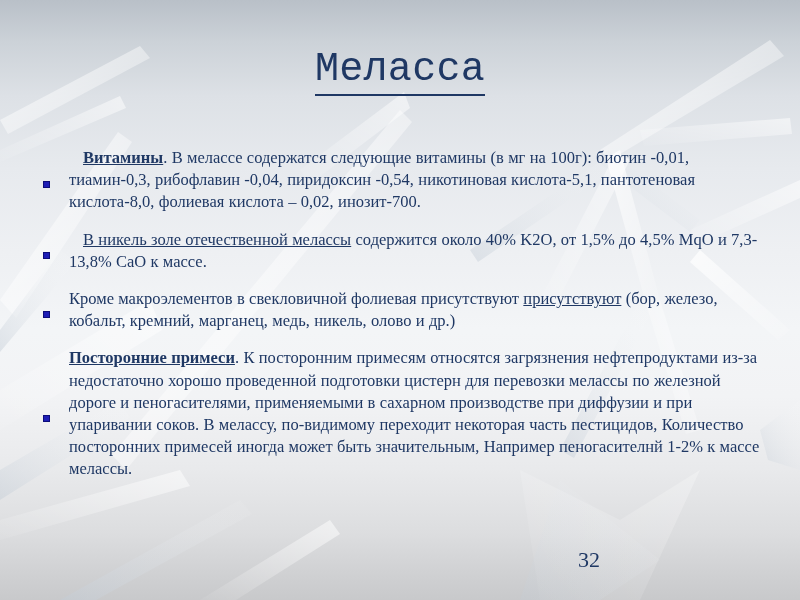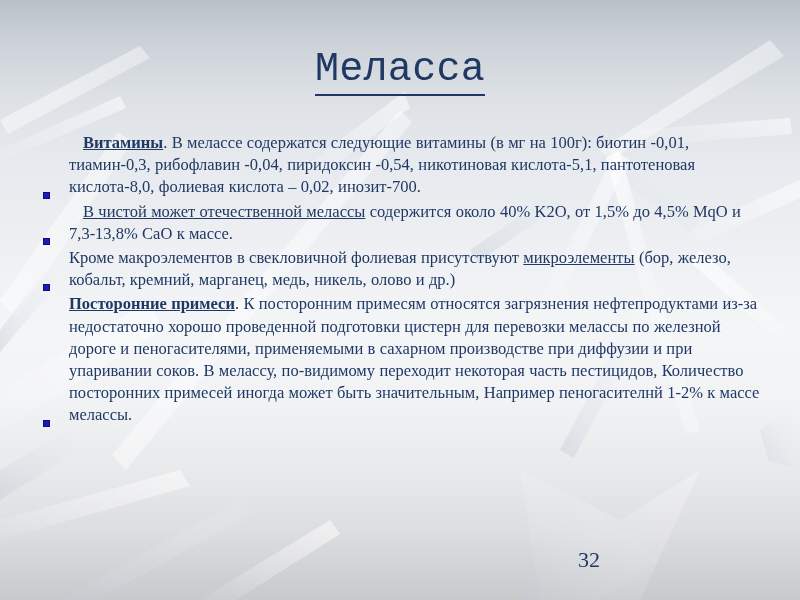--- a/index.html
+++ b/index.html
@@ -62,22 +62,23 @@
 
   
   #body {
     position: absolute;
     left: 34px;
     top: 132px;
     width: 736px;
   }
   .bullet-row {
     display: flex;
-    align-items: flex-end;
+    align-items: center;
     margin-bottom: 2px;
+    margin-top: 15px;
   }
   .bullet-marker {
     flex: 0 0 auto;
     width: 26px;
     padding-top: 9px;
     display: flex;
     justify-content: flex-start;
     padding-left: 9px;
   }
   .sq {
@@ -178,30 +179,30 @@
         <span class="bu indent">Витамины</span><span>. В мелассе содержатся следующие витамины (в мг на 100г): биотин -0,01, тиамин-0,3, рибофлавин -0,04, пиридоксин -0,54, никотиновая кислота-5,1, пантотеновая кислота-8,0, фолиевая кислота – 0,02, инозит-700.</span>
       </div>
     </div>
 
 
     <div class="bullet-row">
       <span class="bullet-marker">
           <span class="sq"></span>
         </span>
       <div class="bullet-text">
-        <span class="u indent">В чистой может отечественной мелассы</span><span> содержится около 40% K2O, от 1,5% до 4,5% MqO и 7,3-13,8% CaO к массе.</span>
-      </div>
-    </div>
-
-    <div class="bullet-row">
-      <span class="bullet-marker">
-          <span class="sq"></span>
-        </span>
-      <div class="bullet-text">
-        <span>Кроме макроэлементов в свекловичной фолиевая присутствуют </span><span class="u">микроэлементы</span><span> (бор, железо, кобальт, кремний, марганец, медь, никель, олово и др.)</span>
+        <span class="u indent">В никель золе отечественной мелассы</span><span> содержится около 40% K2O, от 1,5% до 4,5% MqO и 7,3-13,8% CaO к массе.</span>
+      </div>
+    </div>
+
+    <div class="bullet-row">
+      <span class="bullet-marker">
+          <span class="sq"></span>
+        </span>
+      <div class="bullet-text">
+        <span>Кроме макроэлементов в свекловичной фолиевая присутствуют </span><span class="u">присутствуют</span><span> (бор, железо, кобальт, кремний, марганец, медь, никель, олово и др.)</span>
       </div>
     </div>
 
     <div class="bullet-row">
       <span class="bullet-marker">
           <span class="sq"></span>
         </span>
       <div class="bullet-text">
         <span class="bu">Посторонние примеси</span><span>. К посторонним примесям относятся загрязнения нефтепродуктами из-за недостаточно хорошо проведенной  подготовки цистерн для перевозки мелассы по железной дороге и пеногасителями, применяемыми в сахарном производстве при диффузии  и при упаривании соков. В мелассу, по-видимому переходит некоторая часть пестицидов, Количество посторонних примесей иногда может быть значительным, Например пеногасителнй 1-2% к массе мелассы.</span>
       </div>

